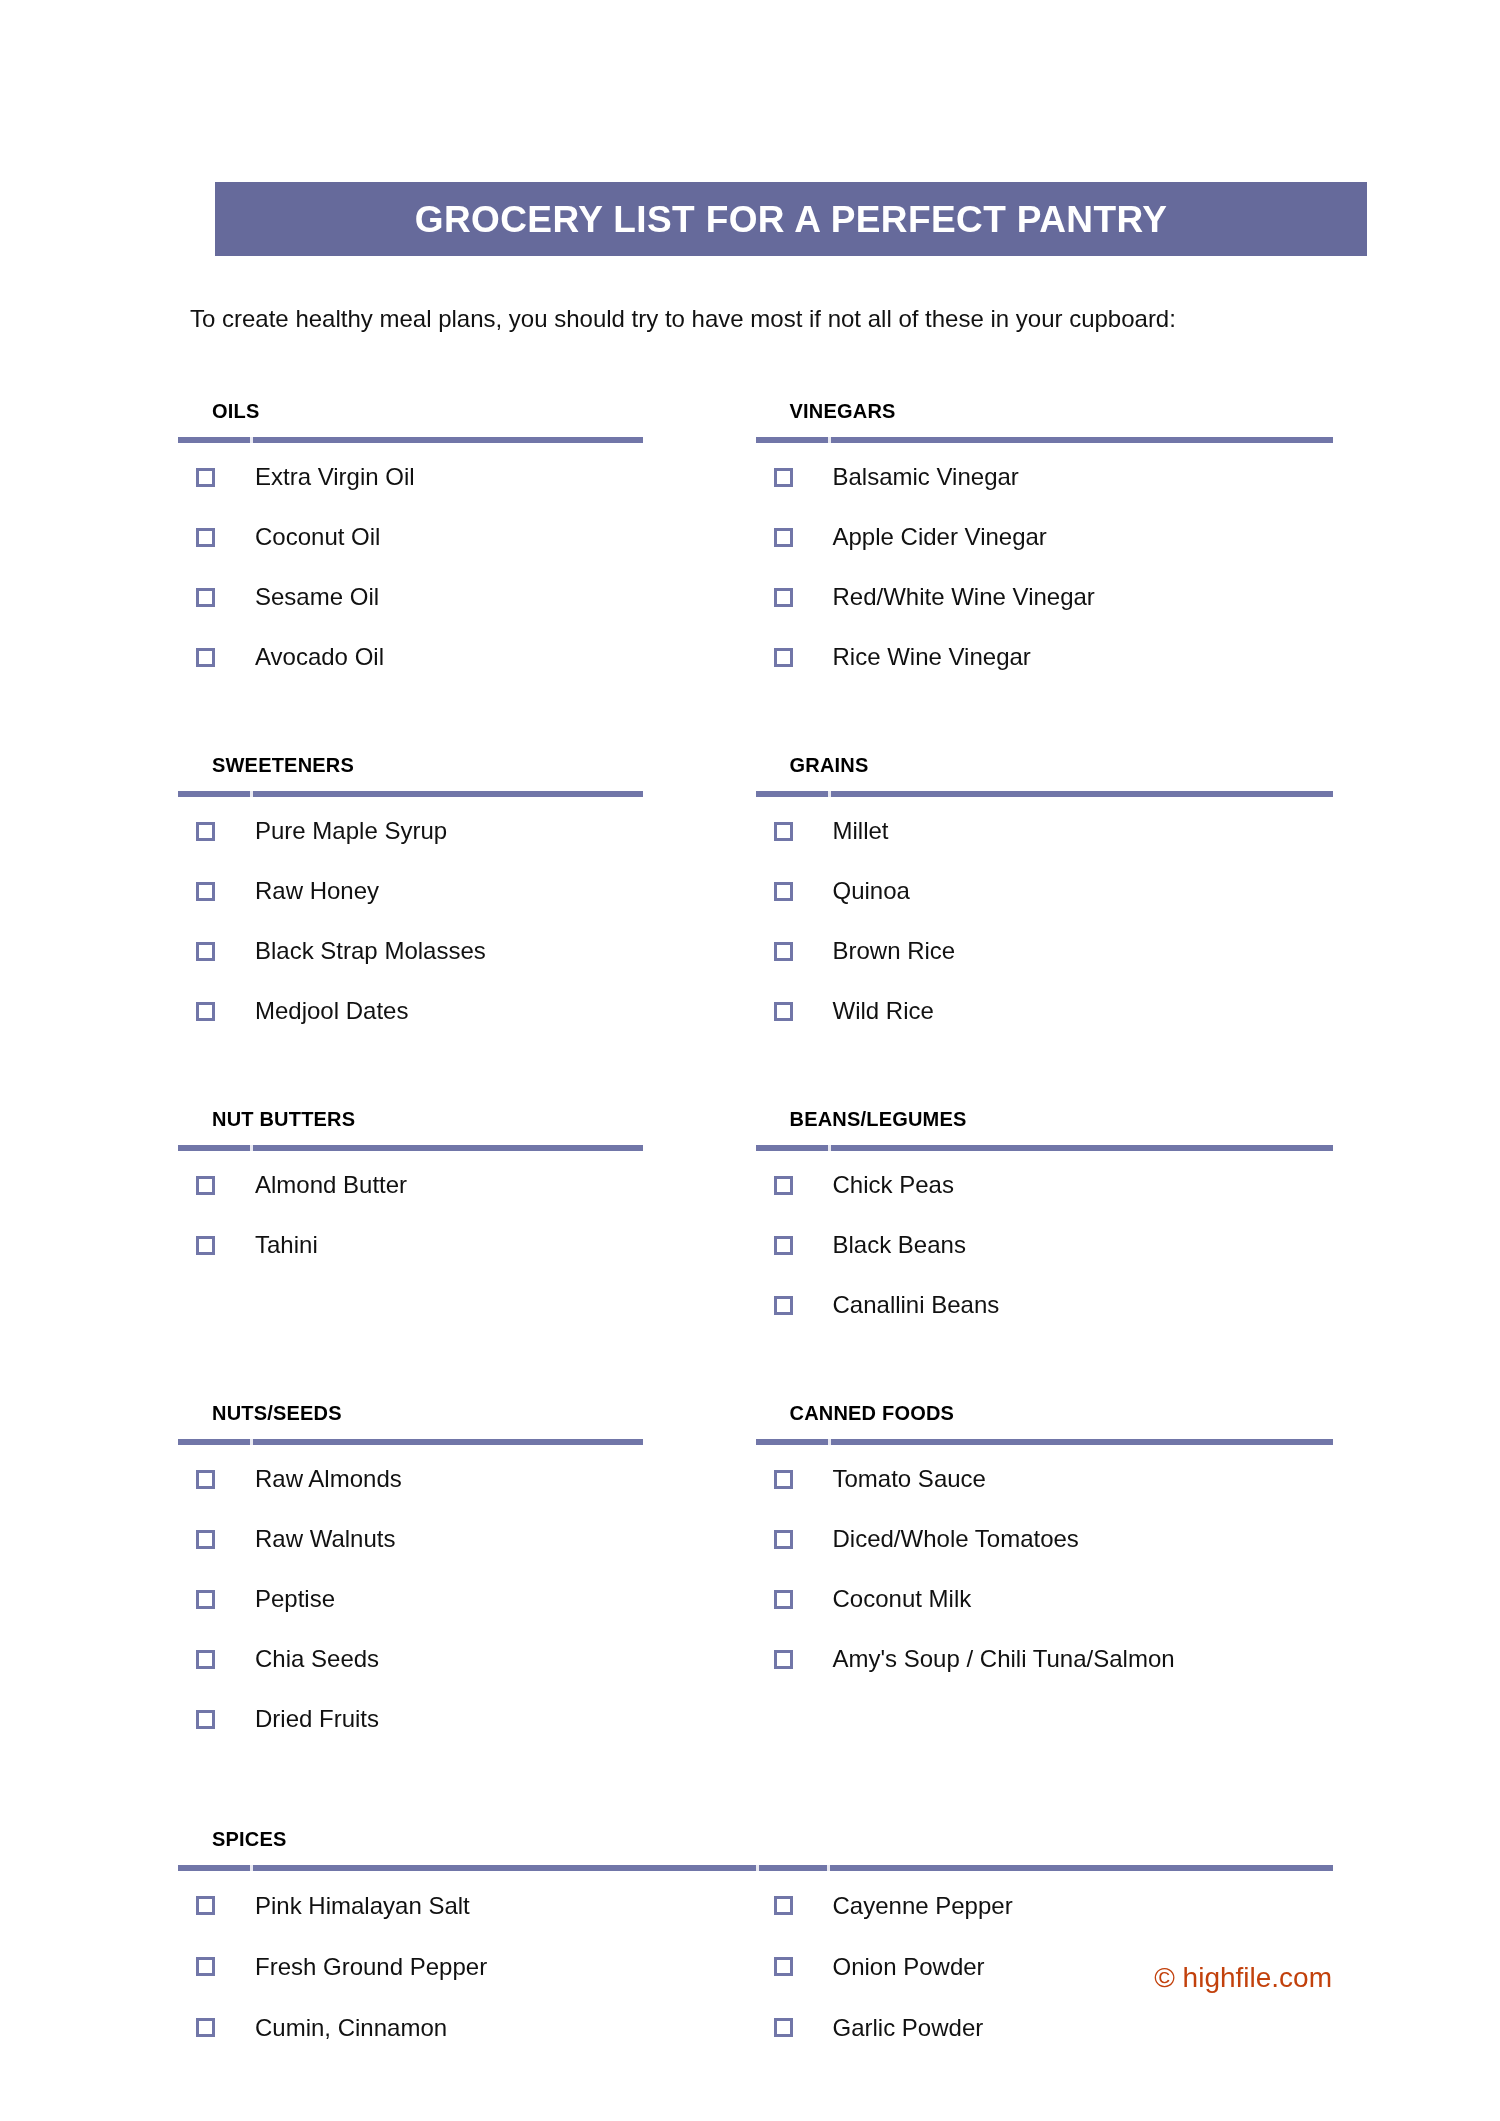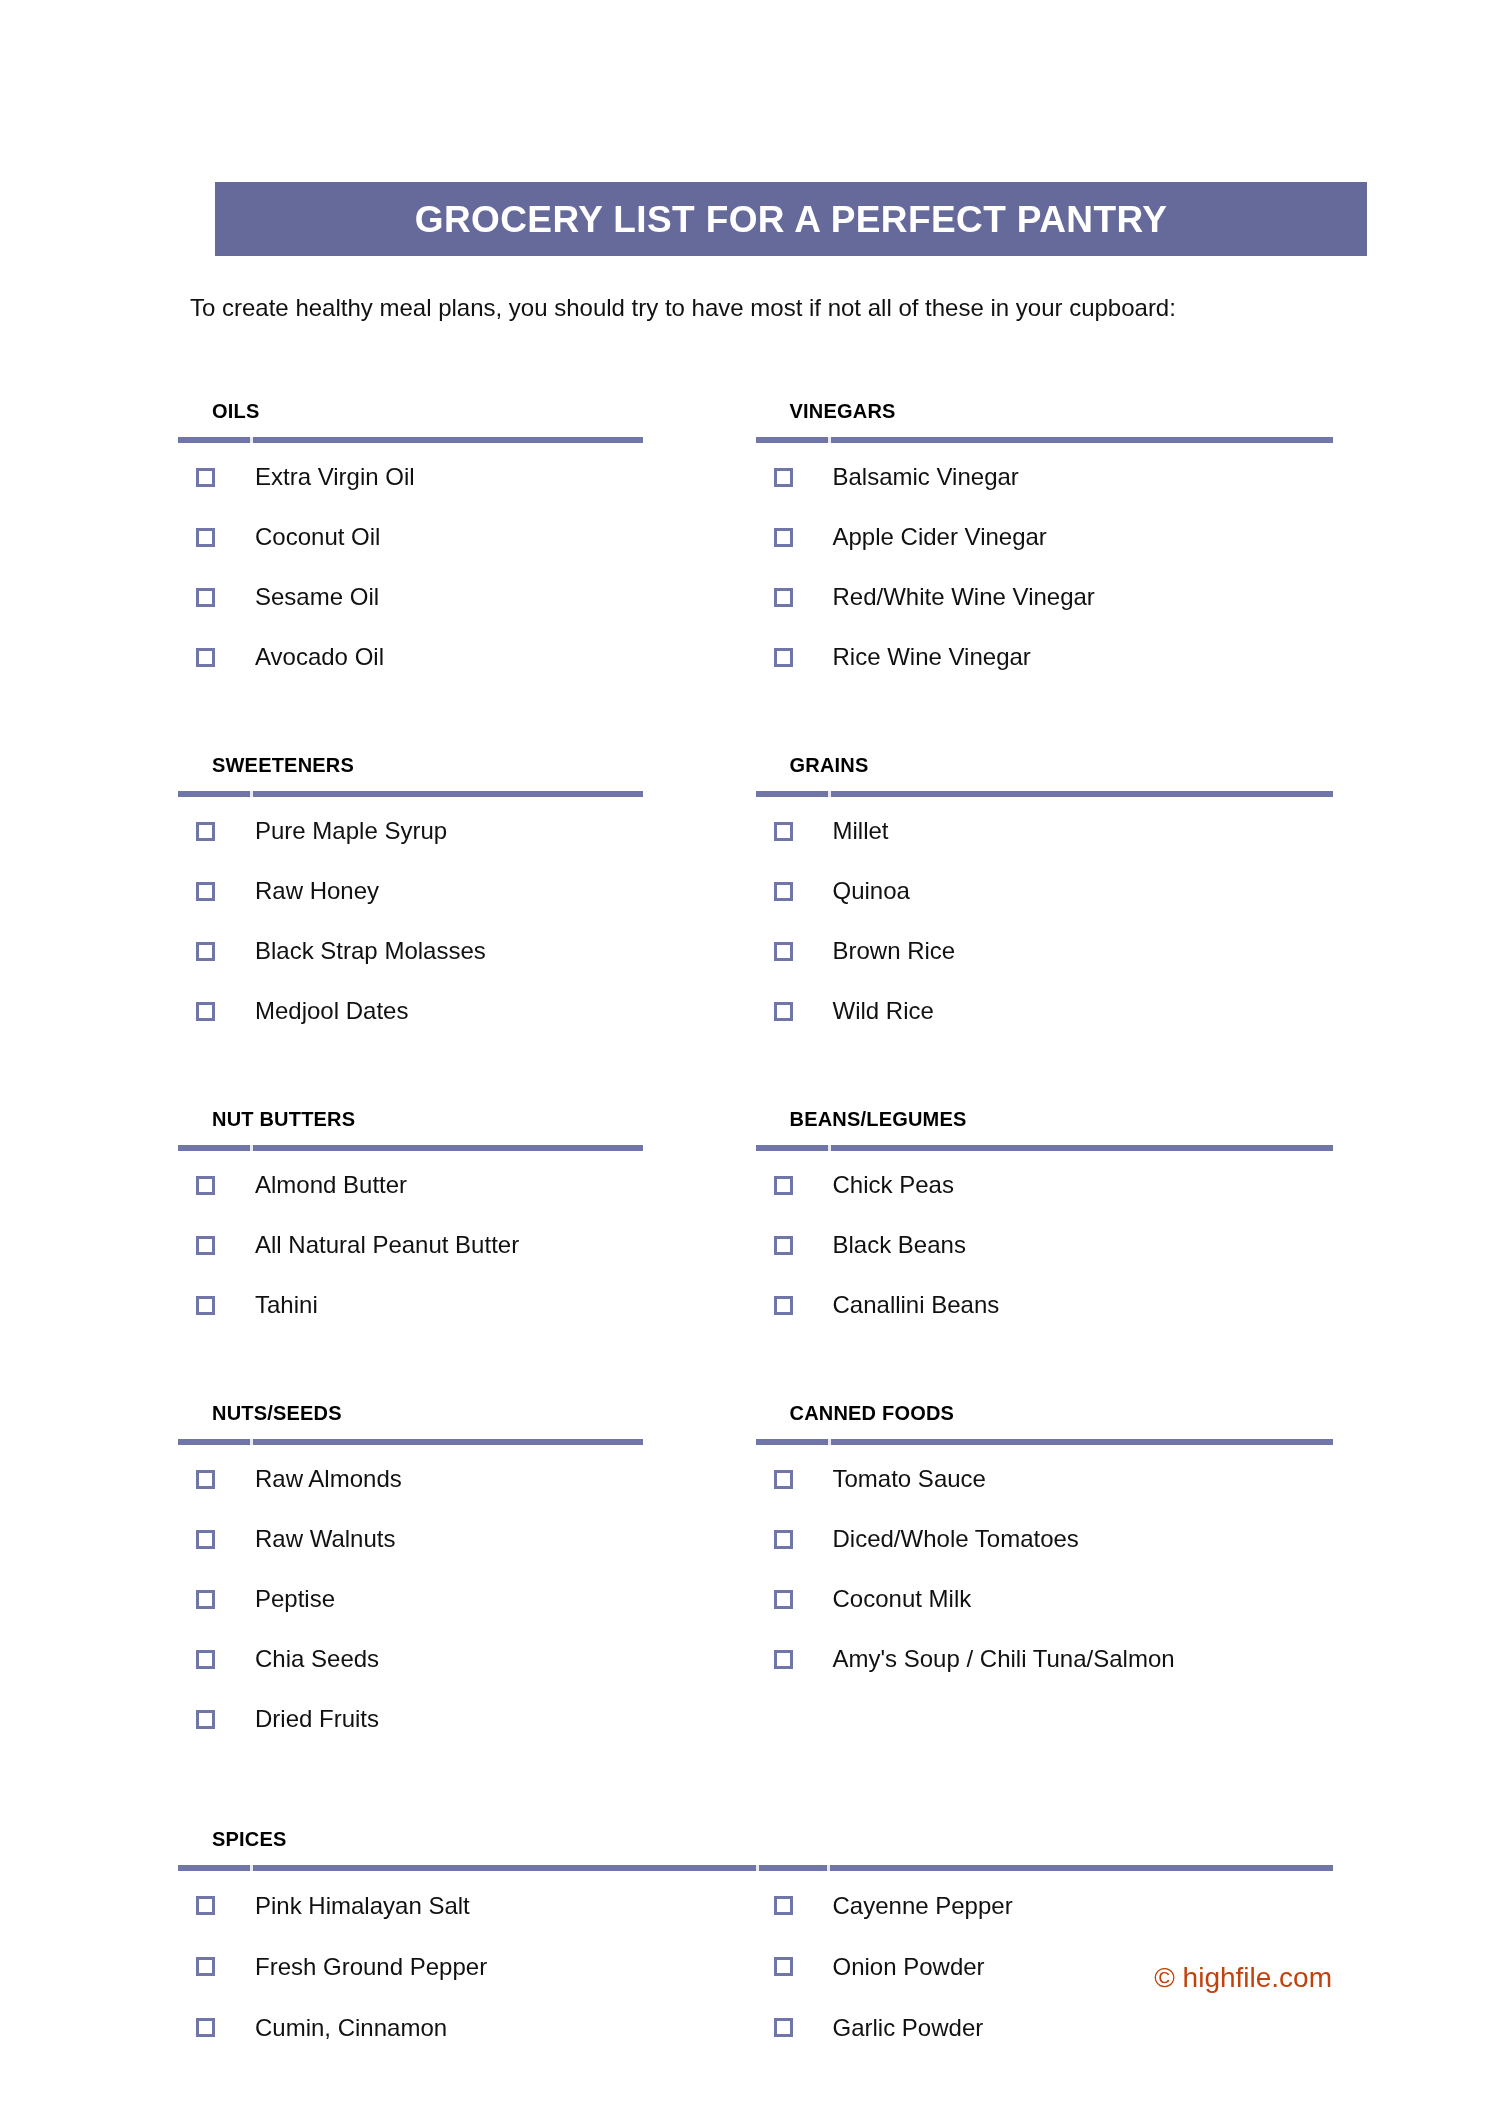--- a/index.html
+++ b/index.html
@@ -44,21 +44,21 @@
     font-weight: bold;
     letter-spacing: 0.4px;
     line-height: 1;
     white-space: nowrap;
   }
 
   
   .intro {
     position: absolute;
     left: 190px;
-    top: 267px;
+    top: 278px;
     width: 1135px;
     font-size: 24px;
     line-height: 1.42;
     text-align: justify;
     color: #111111;
   }
 
   
   .content {
     position: absolute;
@@ -291,24 +291,20 @@
       <div class="col left">
         <div class="sec-head">NUT BUTTERS</div>
         <div class="rule"></div>
         <div class="items">
           <div class="item">
             <span class="cbox"></span>
             <span class="item-label">Almond Butter</span>
           </div>
           <div class="item">
             <span class="cbox"></span>
-            <span class="item-label">All Natural Peanut Butter</span>
-          </div>
-          <div class="item">
-            <span class="cbox"></span>
             <span class="item-label">Tahini</span>
           </div>
         </div>
       </div>
       <div class="col right">
         <div class="sec-head">BEANS/LEGUMES</div>
         <div class="rule"></div>
         <div class="items">
           <div class="item">
             <span class="cbox"></span>

